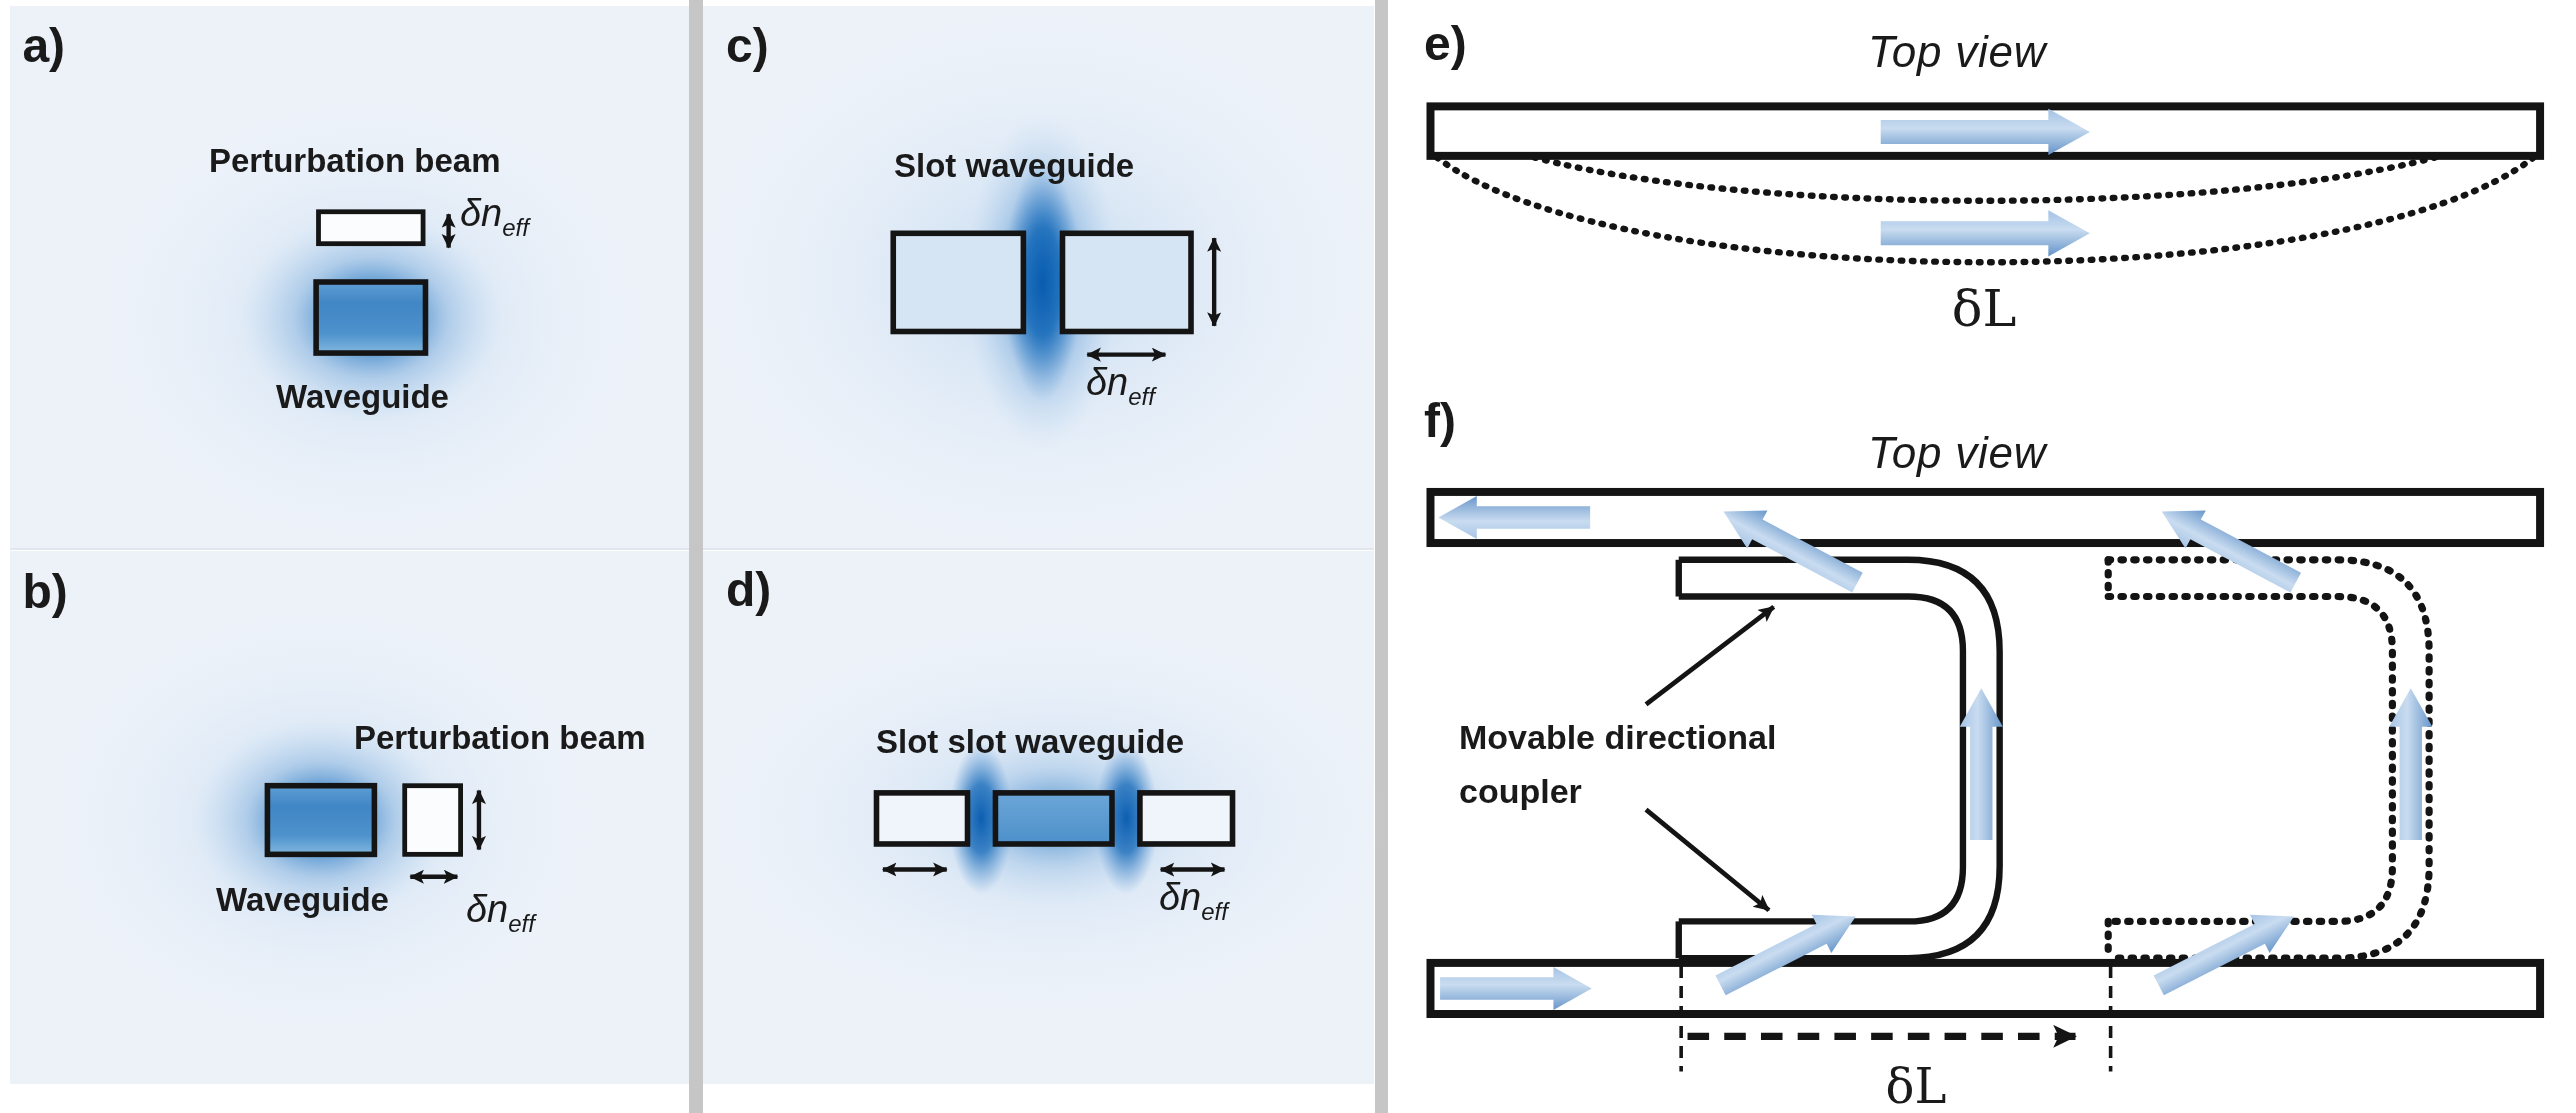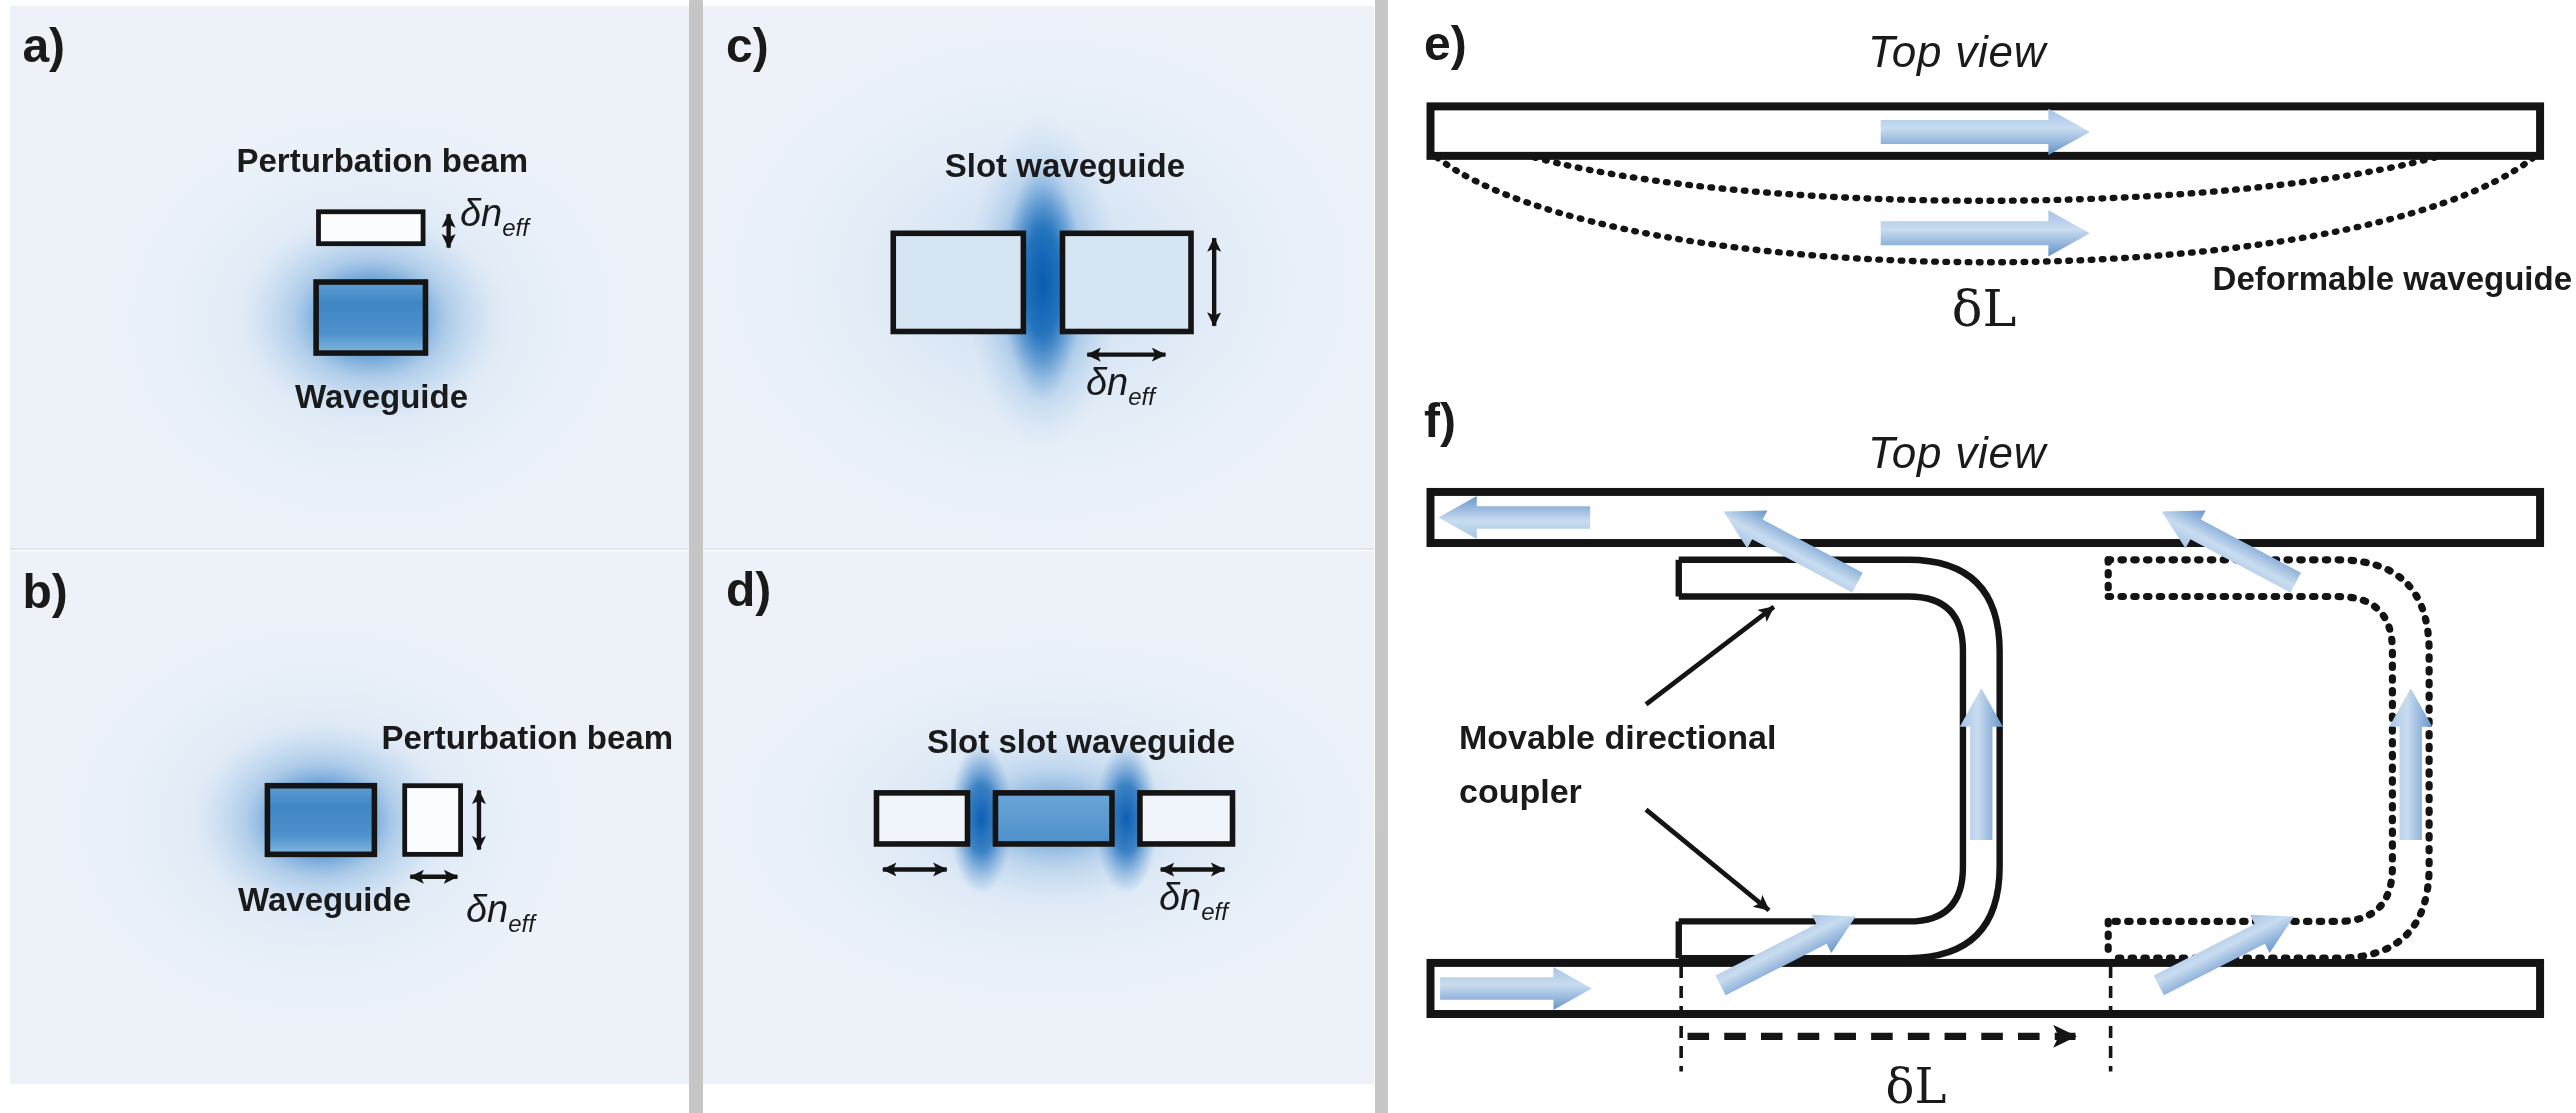--- a/index.html
+++ b/index.html
@@ -6,21 +6,21 @@
   #figure{
     position:relative;width:2576px;height:1114px;background:#ffffff;overflow:hidden;
     font-family:"Liberation Sans",sans-serif;color:#1a1a1a;
   }
   .tile{position:absolute;background:#edf2f9;}
   .divider{position:absolute;background:#c6c6c6;}
   .seam{position:absolute;background:rgba(198,210,224,.55);}
   svg.art{position:absolute;left:0;top:0;}
   .txt{position:absolute;white-space:nowrap;}
   .ltr{font-size:48px;font-weight:700;}
-  .blabel{font-size:33px;font-weight:700;text-align:right;}
+  .blabel{font-size:33px;font-weight:700;text-align:left;}
   .topview{font-size:44px;font-style:italic;text-align:left;letter-spacing:0.8px;}
   .dn{font-size:38px;font-style:italic;}
   .dn sub{font-size:24px;font-style:italic;vertical-align:-9.6px;letter-spacing:0;}
   .dl{font-family:"DejaVu Serif","Liberation Serif",serif;font-size:51px;text-align:center;}
   .mov{font-size:34px;font-weight:700;line-height:54px;}
 </style>
 </head>
 <body>
 
 <div id="figure">
@@ -157,21 +157,20 @@
   <div class="txt ltr" style="left:726px;top:17.6px;">c)</div>
   <div class="txt blabel" style="left:894px;top:147px;width:291px;">Slot waveguide</div>
   <div class="txt dn" style="left:1086px;top:361px;"><span>δn</span><sub>eff</sub></div>
 
   <div class="txt ltr" style="left:726px;top:562px;">d)</div>
   <div class="txt blabel" style="left:876px;top:723px;width:359px;">Slot slot waveguide</div>
   <div class="txt dn" style="left:1159px;top:876px;"><span>δn</span><sub>eff</sub></div>
 
   <div class="txt ltr" style="left:1424px;top:16px;">e)</div>
   <div class="txt topview" style="left:1868px;top:27px;width:239px;">Top view</div>
-  <div class="txt blabel" style="left:2190px;top:260px;width:382px;">Deformable waveguide</div>
   <div class="txt dl" style="left:1924px;top:279px;width:120px;">δL</div>
 
   <div class="txt ltr" style="left:1424px;top:393px;">f)</div>
   <div class="txt topview" style="left:1868px;top:428px;width:239px;">Top view</div>
   <div class="txt mov" style="left:1459px;top:710px;width:354px;">
     <span>Movable directional</span><br>
     <span>coupler</span>
   </div>
   <div class="txt dl" style="left:1856px;top:1058px;width:120px;font-size:48px;">δL</div>
 

